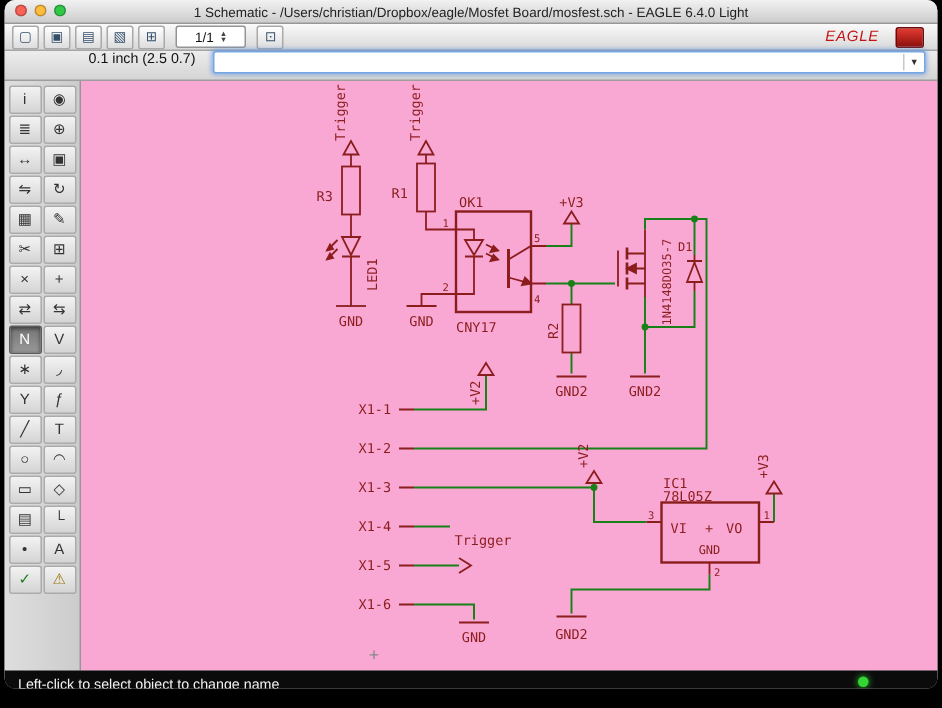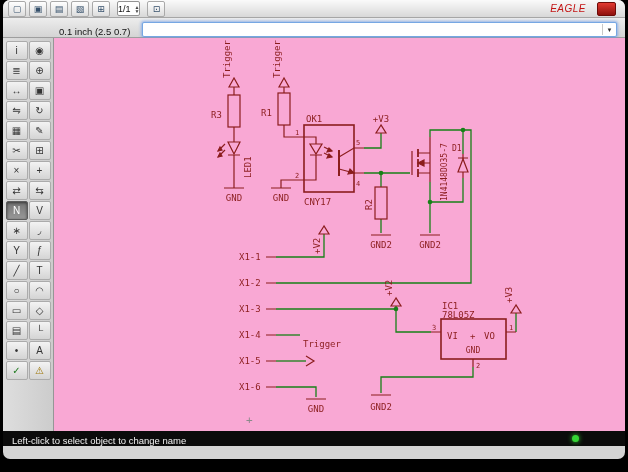--- a/index.html
+++ b/index.html
@@ -5,43 +5,51 @@
   html,body{margin:0;padding:0}
   body{width:628px;height:472px;background:#000;font-family:"Liberation Sans","DejaVu Sans",sans-serif;position:relative;overflow:hidden}
   .window{position:absolute;left:3px;top:0;width:622px;height:459px;border-radius:7px;overflow:hidden;background:#d4d4d4;box-shadow:0 6px 22px rgba(0,0,0,.85)}
   .titlebar{height:15px;background:linear-gradient(#f2f2f2,#cccccc);border-bottom:1px solid #979797;position:relative;display:flex;align-items:center;justify-content:center}
   .title{font-size:9px;color:#222;white-space:nowrap}
   .lights{position:absolute;left:7px;top:3px;display:flex;gap:5px}
   .light{width:8px;height:8px;border-radius:50%;border:1px solid rgba(0,0,0,.25);box-sizing:border-box;cursor:pointer}
   .light.close{background:#f96256}.light.min{background:#fdbc3d}.light.zoom{background:#33c748}
   .toolbar1{height:17px;background:linear-gradient(#fafafa,#d8d8d8);border-bottom:1px solid #a6a6a6;display:flex;align-items:center;padding:0 5px;gap:3px}
   .tbtn{width:16px;height:14px;display:flex;align-items:center;justify-content:center;font-size:9px;color:#35506b;background:linear-gradient(#ffffff,#dddddd);border:1px solid #a9a9a9;border-radius:2px;cursor:pointer}
-  .sheet-combo{height:13px;background:#fff;border:1px solid #949494;border-radius:2px;font-size:9px;color:#111;display:flex;align-items:center;padding:0 0;gap:4px;margin:0 4px;cursor:pointer}
+  .sheet-combo{height:13px;background:#fff;border:1px solid #949494;border-radius:2px;font-size:9px;color:#111;display:flex;align-items:center;padding:0 12px;gap:4px;margin:0 4px;cursor:pointer}
   .sheet-arrows{display:flex;flex-direction:column;font-size:5px;line-height:4px;color:#444}
   .logo{margin-left:auto;color:#c41414;font-size:10px;font-style:italic;font-weight:normal;letter-spacing:.5px}
   .badge{width:17px;height:12px;background:linear-gradient(#e23b32,#8e100c);border:1px solid #6d0b08;border-radius:2px;margin-left:8px;margin-right:4px;cursor:pointer}
-  .toolbar2{height:19px;background:linear-gradient(#ededed,#d4d4d4);border-bottom:1px solid #9e9e9e;display:flex;align-items:flex-end;padding:0 6px}
+  .toolbar2{height:19px;background:linear-gradient(#ededed,#d4d4d4);border-bottom:1px solid #9e9e9e;display:flex;align-items:flex-start;padding:0 6px}
   .coords{font-size:9.5px;color:#111;margin-left:50px;white-space:nowrap}
   .cmd-combo{flex:1;height:13px;margin-left:12px;margin-right:2px;background:#fff;border:1px solid #76a7e3;border-radius:2px;box-shadow:0 0 3px 1px rgba(100,150,230,.65);display:flex;align-items:center}
   .cmd-input{flex:1;border:none;outline:none;font-size:9px;padding:0 3px;background:transparent;height:11px}
   .combo-arrow{width:13px;height:11px;border-left:1px solid #c8c8c8;display:flex;align-items:center;justify-content:center;font-size:6px;color:#333;cursor:pointer}
   .main{display:flex;height:393px}
   .palette{width:50px;background:linear-gradient(90deg,#dedede,#cccccc);border-right:1px solid #969696;padding:3px 0;display:grid;grid-template-columns:22px 22px;grid-auto-rows:19px;gap:1px;justify-content:center;align-content:start}
   .tool{display:flex;align-items:center;justify-content:center;font-size:10px;color:#333;background:linear-gradient(#f3f3f3,#d4d4d4);border:1px solid #ababab;border-radius:2px;cursor:pointer;overflow:hidden}
   .tool.active{background:linear-gradient(#767676,#989898);color:#fff;border-color:#5c5c5c;box-shadow:inset 0 1px 3px rgba(0,0,0,.55)}
   .canvas{flex:1;background:#f9a8d4;position:relative;overflow:hidden}
   svg text{font-family:"DejaVu Sans Mono","Liberation Mono",monospace}
   .statusbar{height:15px;background:#0b0b0b;color:#f2f2f2;font-size:9.5px;display:flex;align-items:flex-end;padding:0 9px;position:relative}
   .status-dot{position:absolute;right:46px;top:4px;width:7px;height:7px;border-radius:50%;background:#35d435;box-shadow:0 0 5px #35d435;cursor:pointer}
 </style>
 </head>
 <body>
 
 <div class="window">
 
+  <div class="titlebar">
+    <div class="lights">
+      <div class="light close"></div>
+      <div class="light min"></div>
+      <div class="light zoom"></div>
+    </div>
+    <span class="title">1 Schematic - /Users/christian/Dropbox/eagle/Mosfet Board/mosfest.sch - EAGLE 6.4.0 Light</span>
+  </div>
 
   <div class="toolbar1">
     <span style="display:flex;gap:3px">
         <div class="tbtn">▢</div>
         <div class="tbtn">▣</div>
         <div class="tbtn">▤</div>
         <div class="tbtn">▧</div>
         <div class="tbtn">⊞</div>
       </span>
     <div class="sheet-combo">

